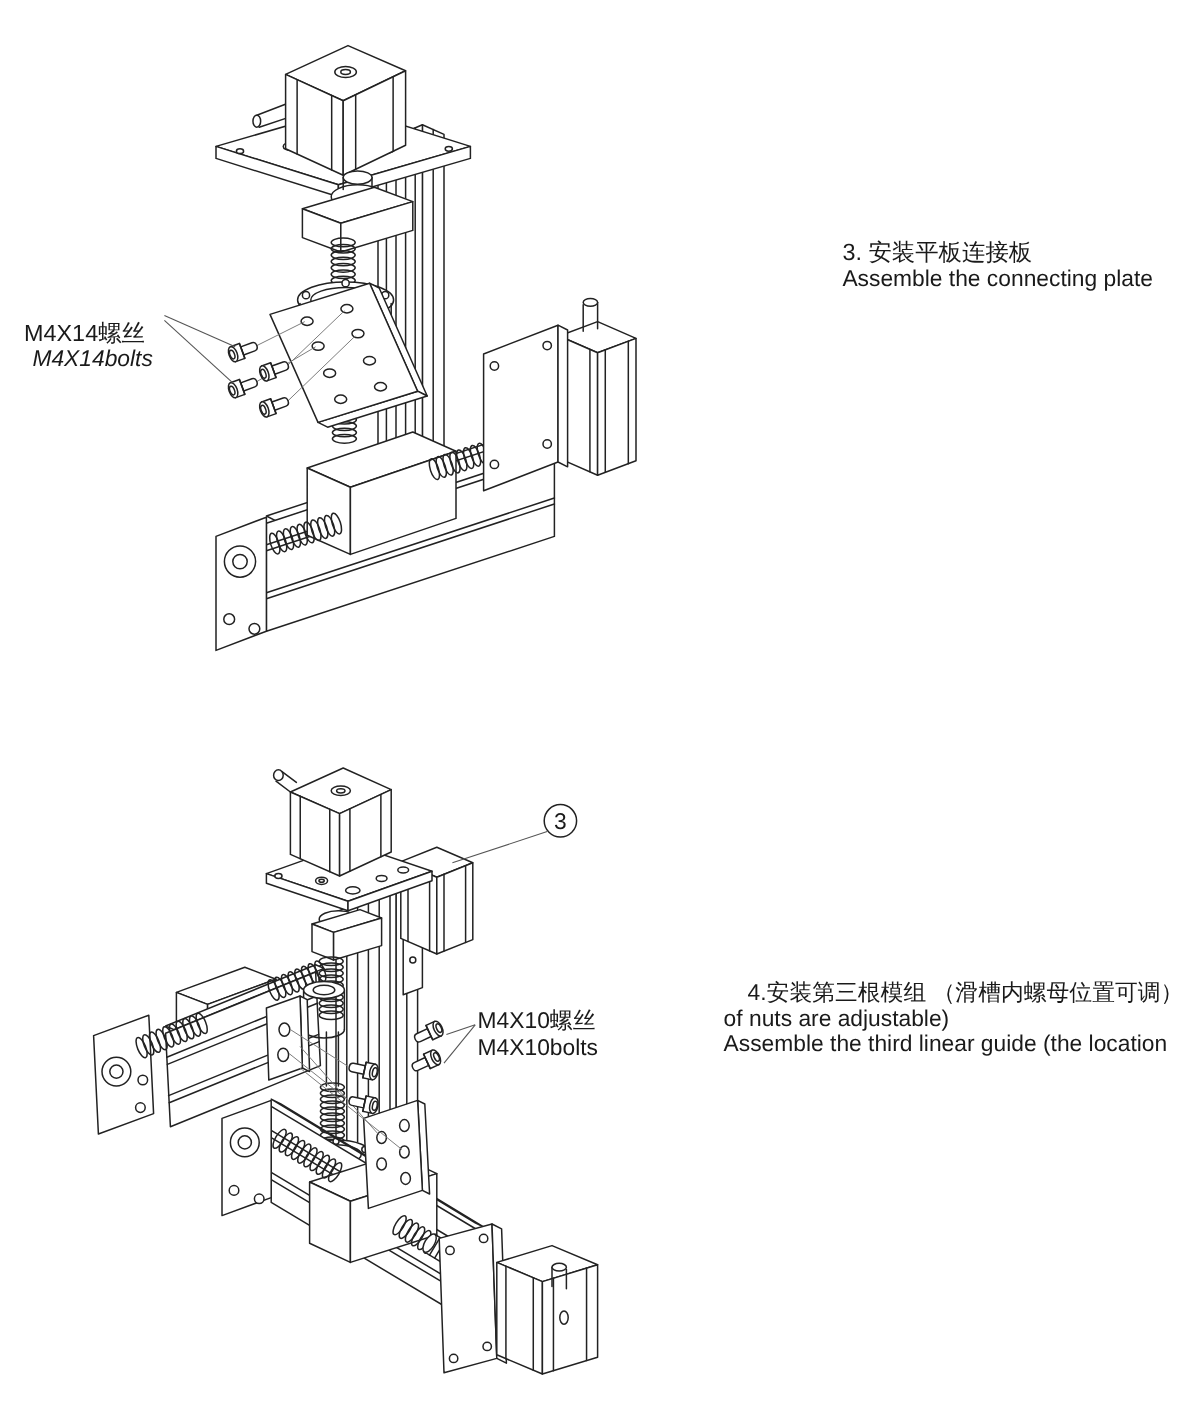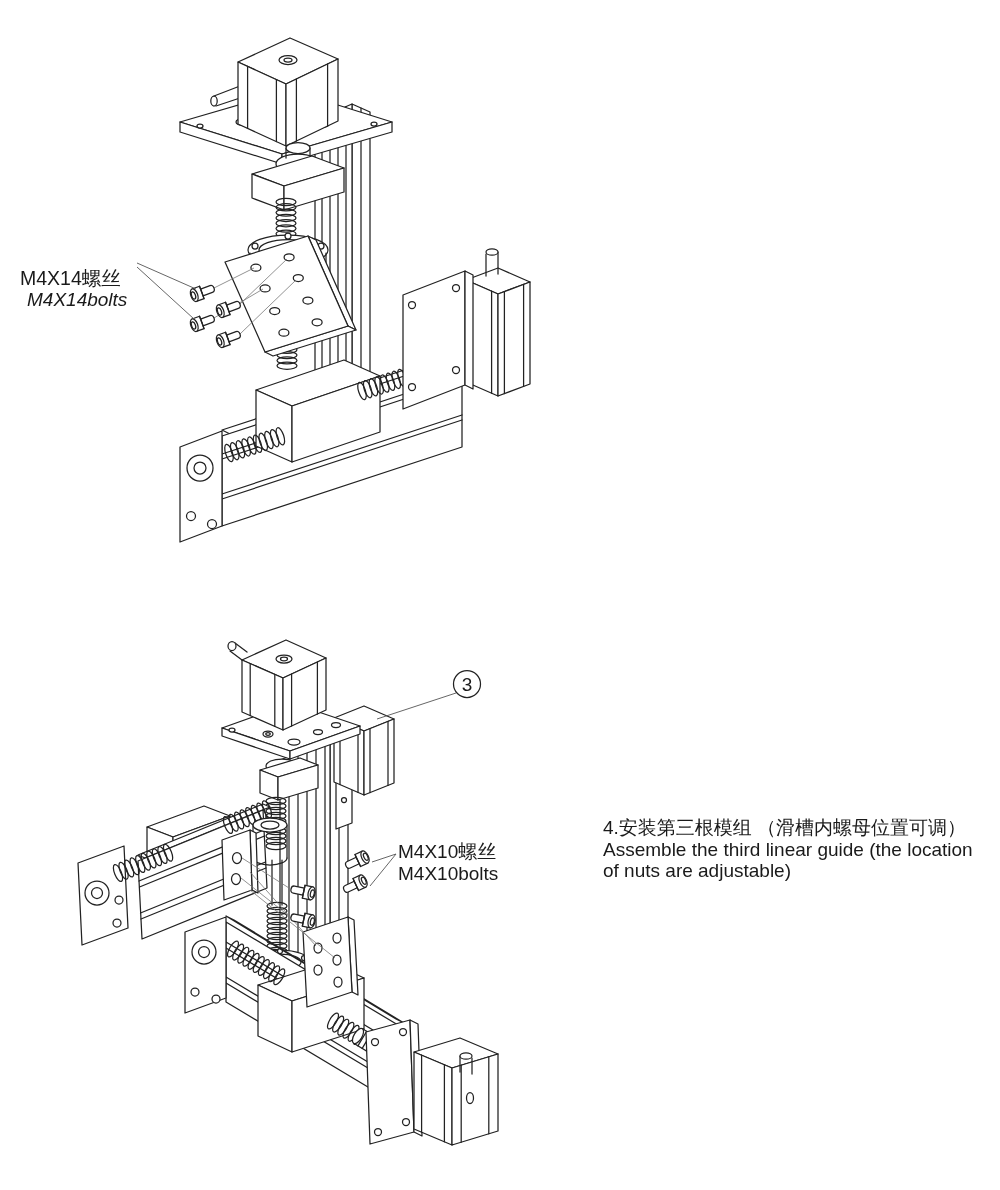--- a/index.html
+++ b/index.html
@@ -497,25 +497,29 @@
       <text x="467" y="691" text-anchor="middle" style="font-family:'Liberation Sans','DejaVu Sans',sans-serif;font-size:19px;fill:#1a1a1a;stroke:none;">3</text>
     </g>
   </g>
 </svg>
 
 <div class="txt" style="left:20px;top:267px;">
   <div class="zh">M4X14螺丝</div>
   <div class="en" style="padding-left:7px;font-style:italic;">M4X14bolts</div>
 </div>
 
+<div class="txt" style="left:702px;top:200px;">
+  <div class="zh">3. 安装平板连接板</div>
+  <div class="en">Assemble the connecting plate</div>
+</div>
 
 <div class="txt" style="left:398px;top:841px;">
   <div class="zh" style="font-size:19px;">M4X10螺丝</div>
   <div class="en">M4X10bolts</div>
 </div>
 
 <div class="txt" style="left:603px;top:817px;">
-  <div class="zh" style="font-size:19px;">4.安装第三根模组 （滑槽内螺母位置可调）</div>
+  <div class="zh" style="font-size:19px;margin-left:20px;">4.安装第三根模组 （滑槽内螺母位置可调）</div>
+  <div class="en">of nuts are adjustable)</div>
   <div class="en">Assemble the third linear guide (the location</div>
-  <div class="en">of nuts are adjustable)</div>
 </div>
 
 </div>
 
 </body></html>

